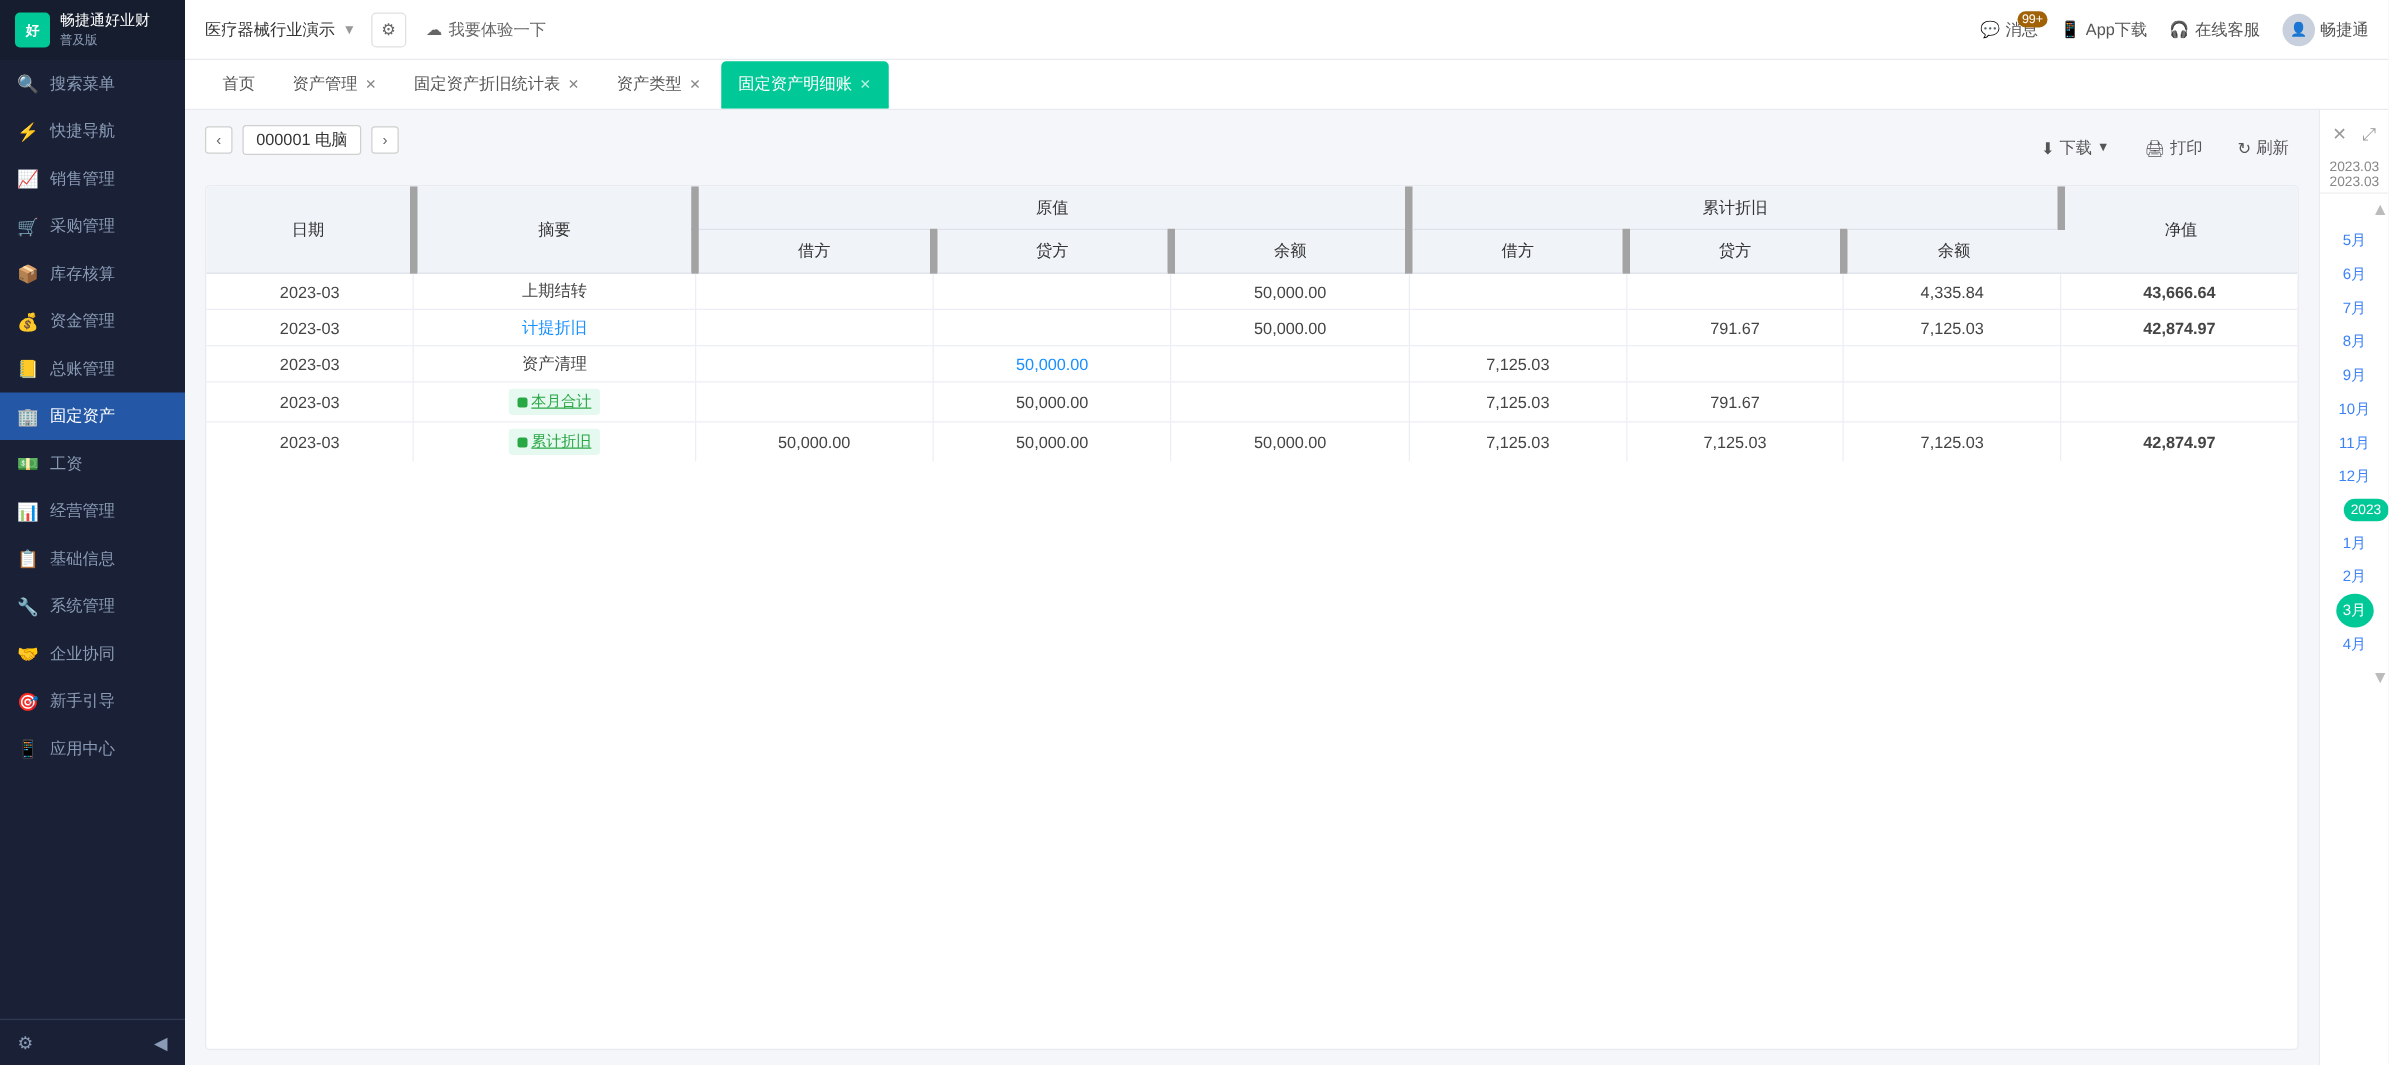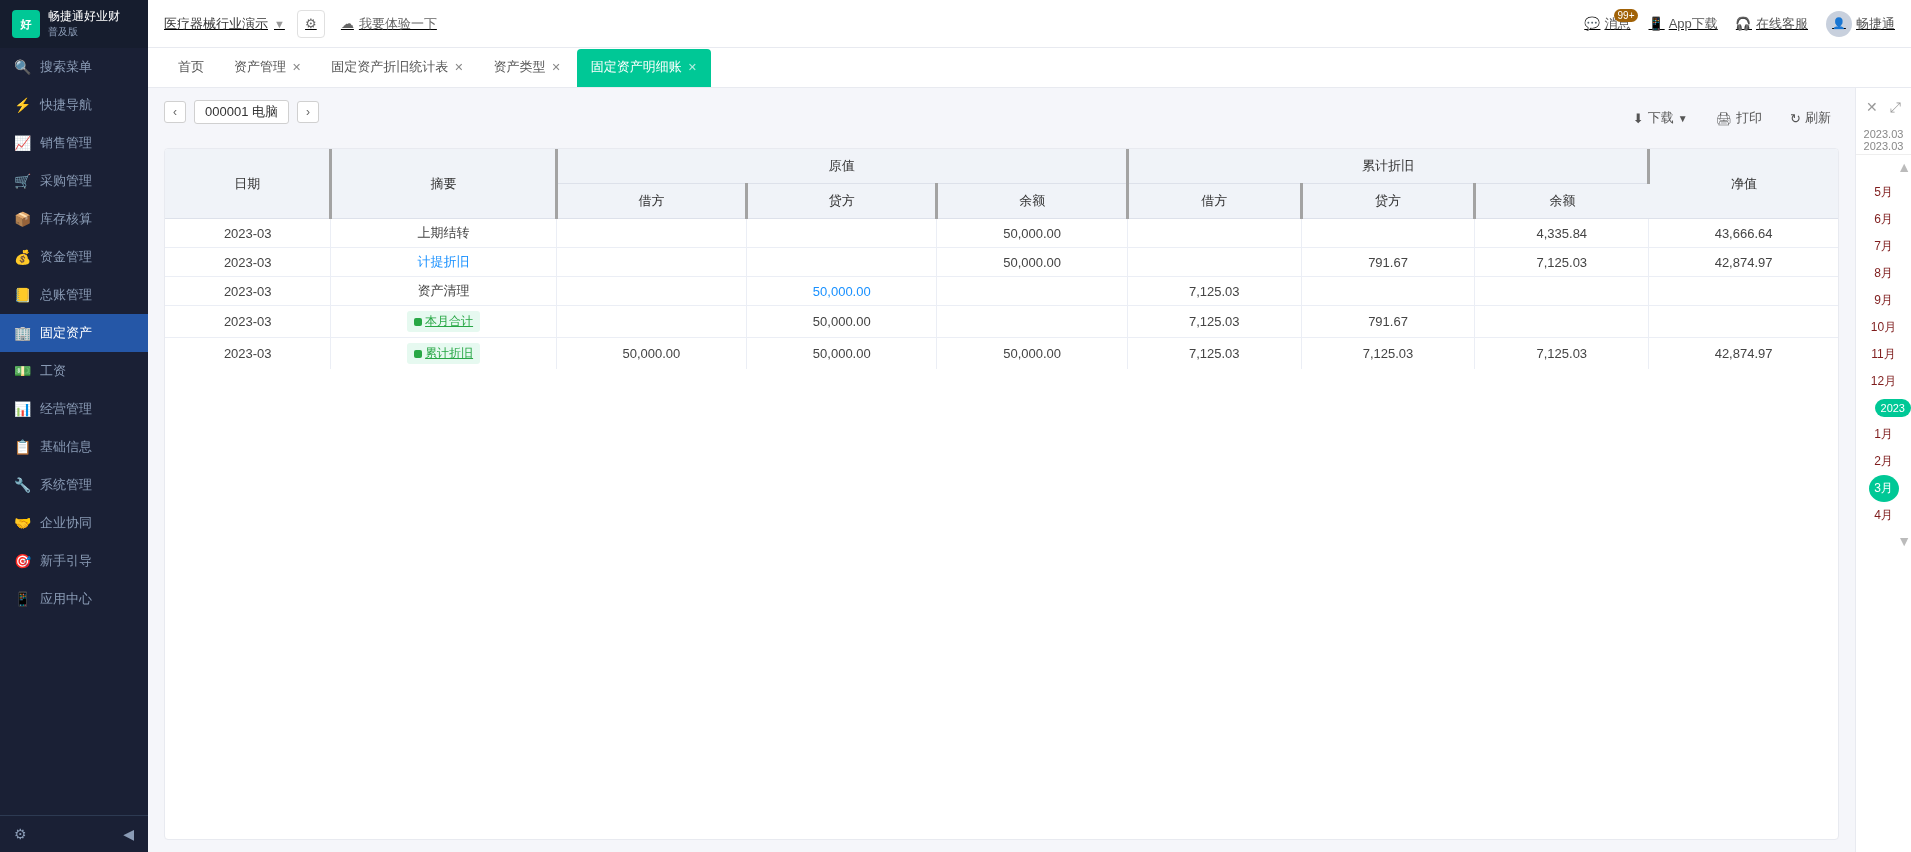--- a/index.html
+++ b/index.html
@@ -92,21 +92,20 @@
 
     
     .topbar {
       height: 48px;
       background: #fff;
       border-bottom: 1px solid #e8eaf0;
       display: flex;
       align-items: center;
       padding: 16px 16px;
       gap: 12px;
-      text-decoration: underline;
     }
     .topbar-company {
       display: flex;
       align-items: center;
       gap: 6px;
       font-size: 13px;
       color: #333;
       cursor: pointer;
     }
     .topbar-company .chevron { color: #999; font-size: 11px; }
@@ -253,36 +252,36 @@
       border-collapse: collapse;
       font-size: 13px;
     }
     thead tr th {
       background: #f0f3f8;
       padding: 8px 12px;
       text-align: center;
       font-weight: 500;
       color: #333;
       border-bottom: 1px solid #dde1ea;
-      border-right: 3px solid #a3a3a3;
+      border-right: 6px solid #a3a3a3;
       white-space: nowrap;
     }
     thead tr th:last-child { border-right: none; }
     .th-group {
       border-bottom: 1px solid #dde1ea;
     }
     tbody tr td {
       padding: 5px 12px;
       border-bottom: 1px solid #ebeef5;
       border-right: 1px solid #ebeef5;
       text-align: center;
       color: #444;
       white-space: nowrap;
     }
-    tbody tr td:last-child { border-right: none; }
+    tbody tr td:last-child { border-right: none; font-weight: bold; }
     tbody tr:last-child td { border-bottom: none; }
     .text-blue { color: #1890ff; }
     .badge-green {
       display: inline-flex; align-items: center; gap: 3px;
       background: #e6f9f0;
       color: #28a745;
       padding: 2px 7px;
       border-radius: 3px;
       font-size: 12px;
       text-decoration: underline;
@@ -313,21 +312,21 @@
       padding: 4px 6px;
       gap: 4px;
     }
     .panel-btn {
       font-size: 14px; color: #999; cursor: pointer;
       width: 22px; height: 22px;
       display: flex; align-items: center; justify-content: center;
     }
     .month-item {
       font-size: 12px;
-      color: #7f1d1d;
+      color: #3b82f6;
       padding: 5px 0;
       text-align: center;
       width: 100%;
       cursor: pointer;
     }
     .month-item.active-month {
       background: #00c896;
       color: #fff;
       border-radius: 50%;
       width: 30px;

